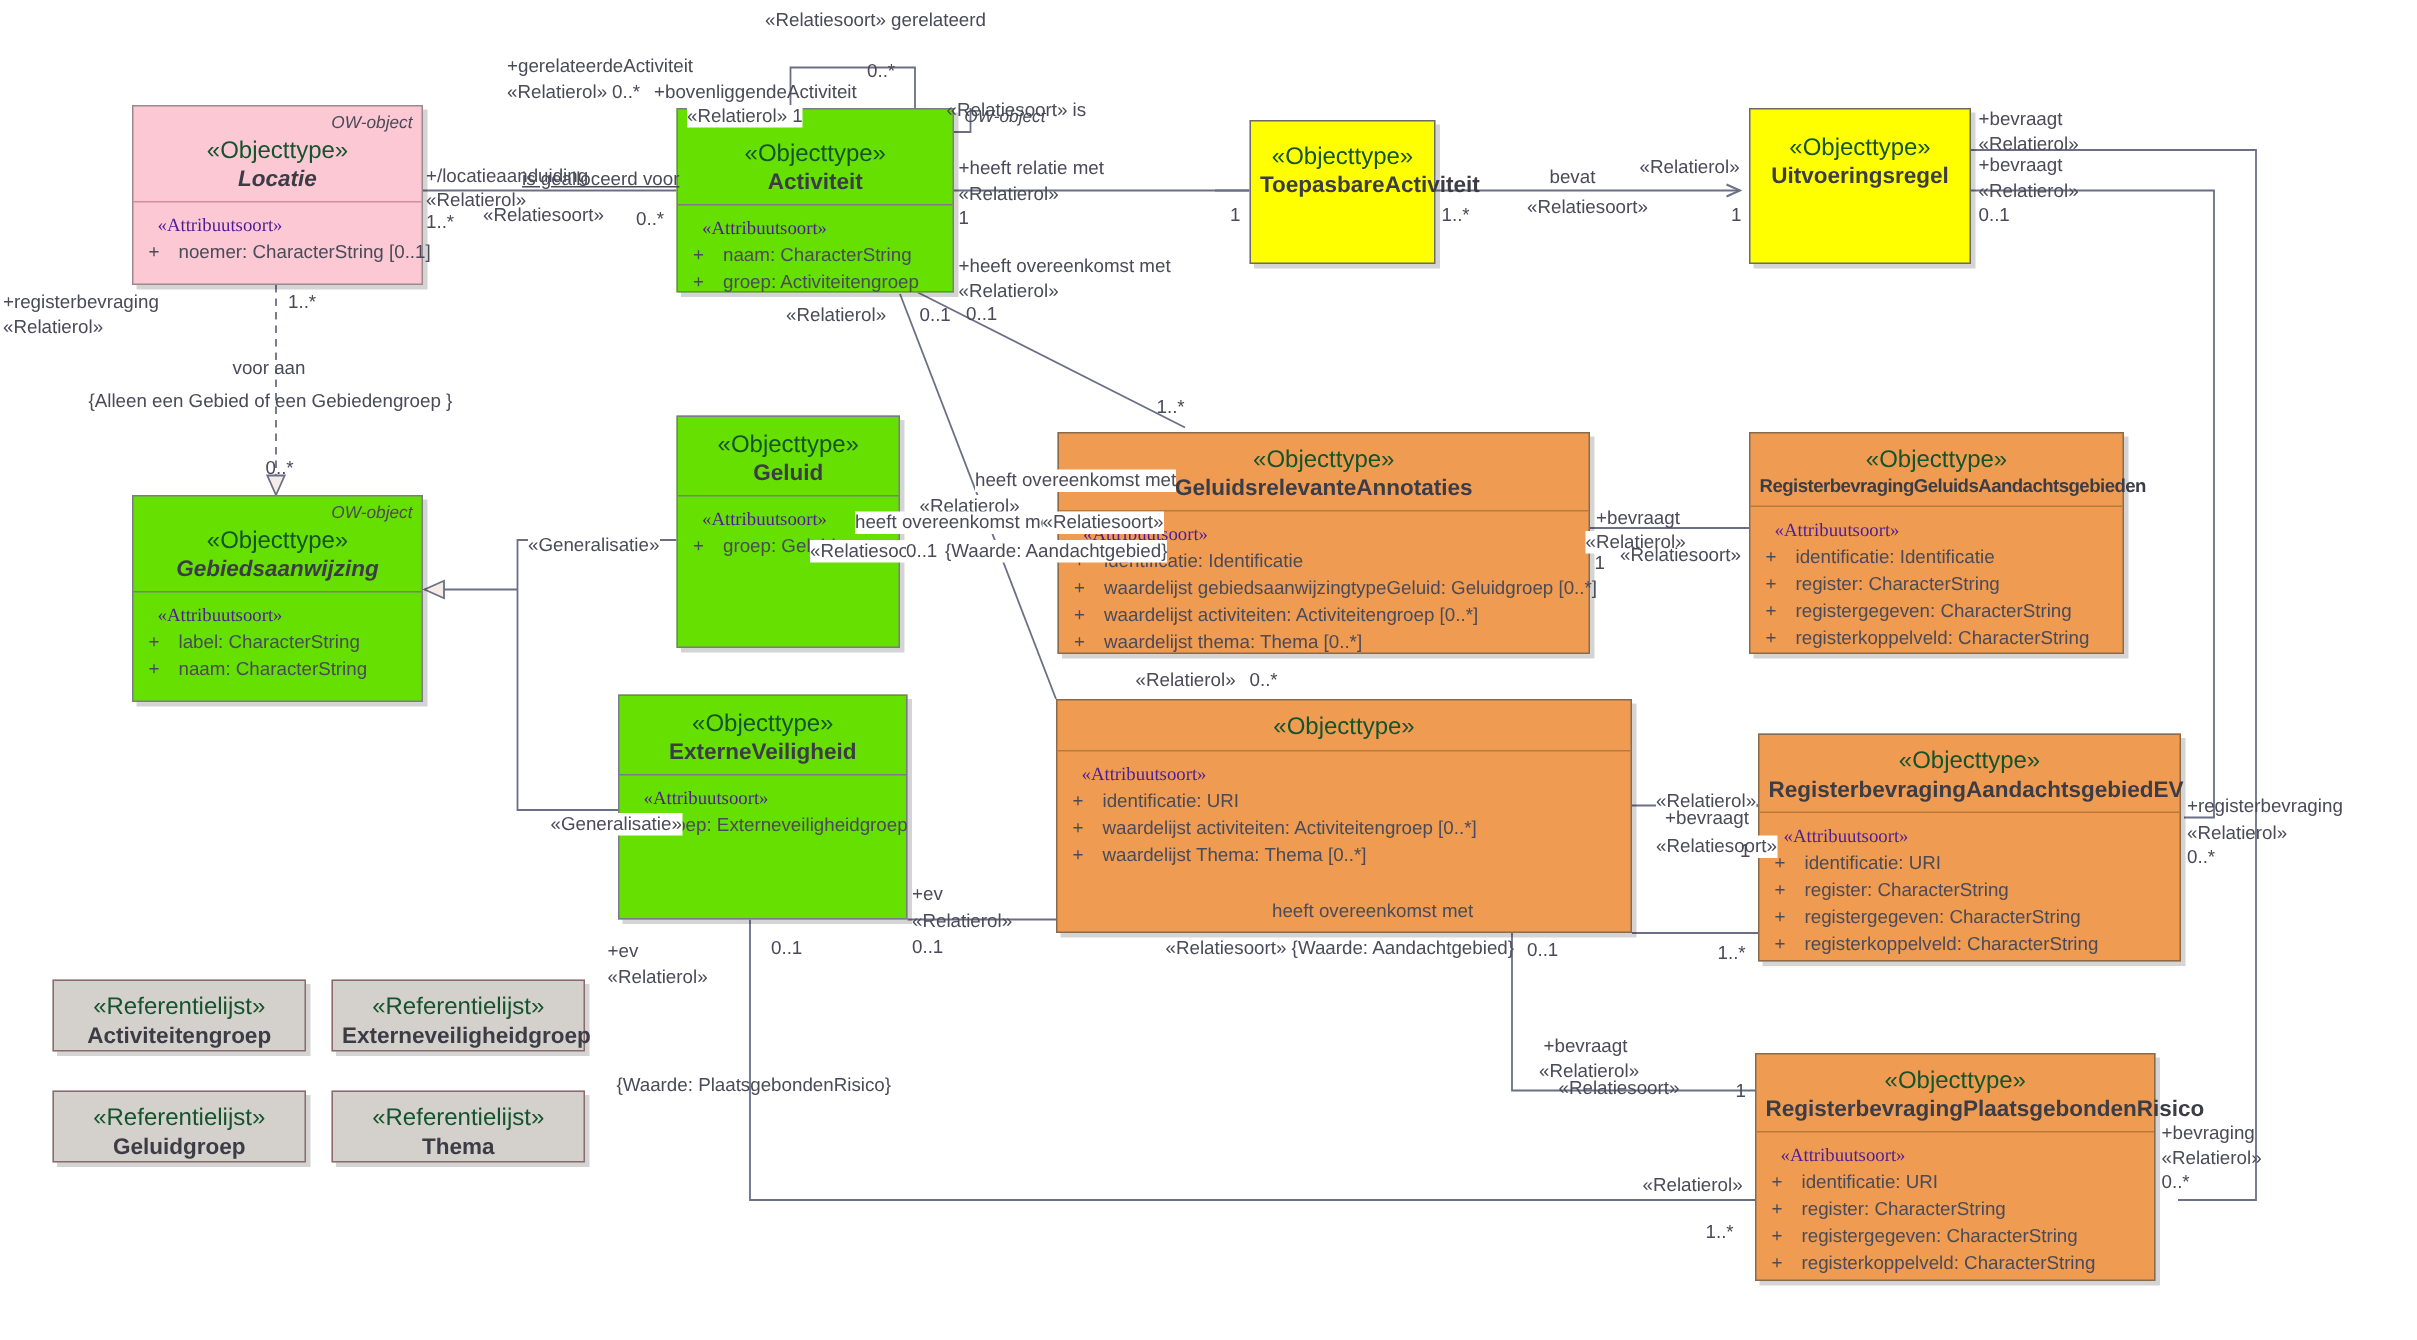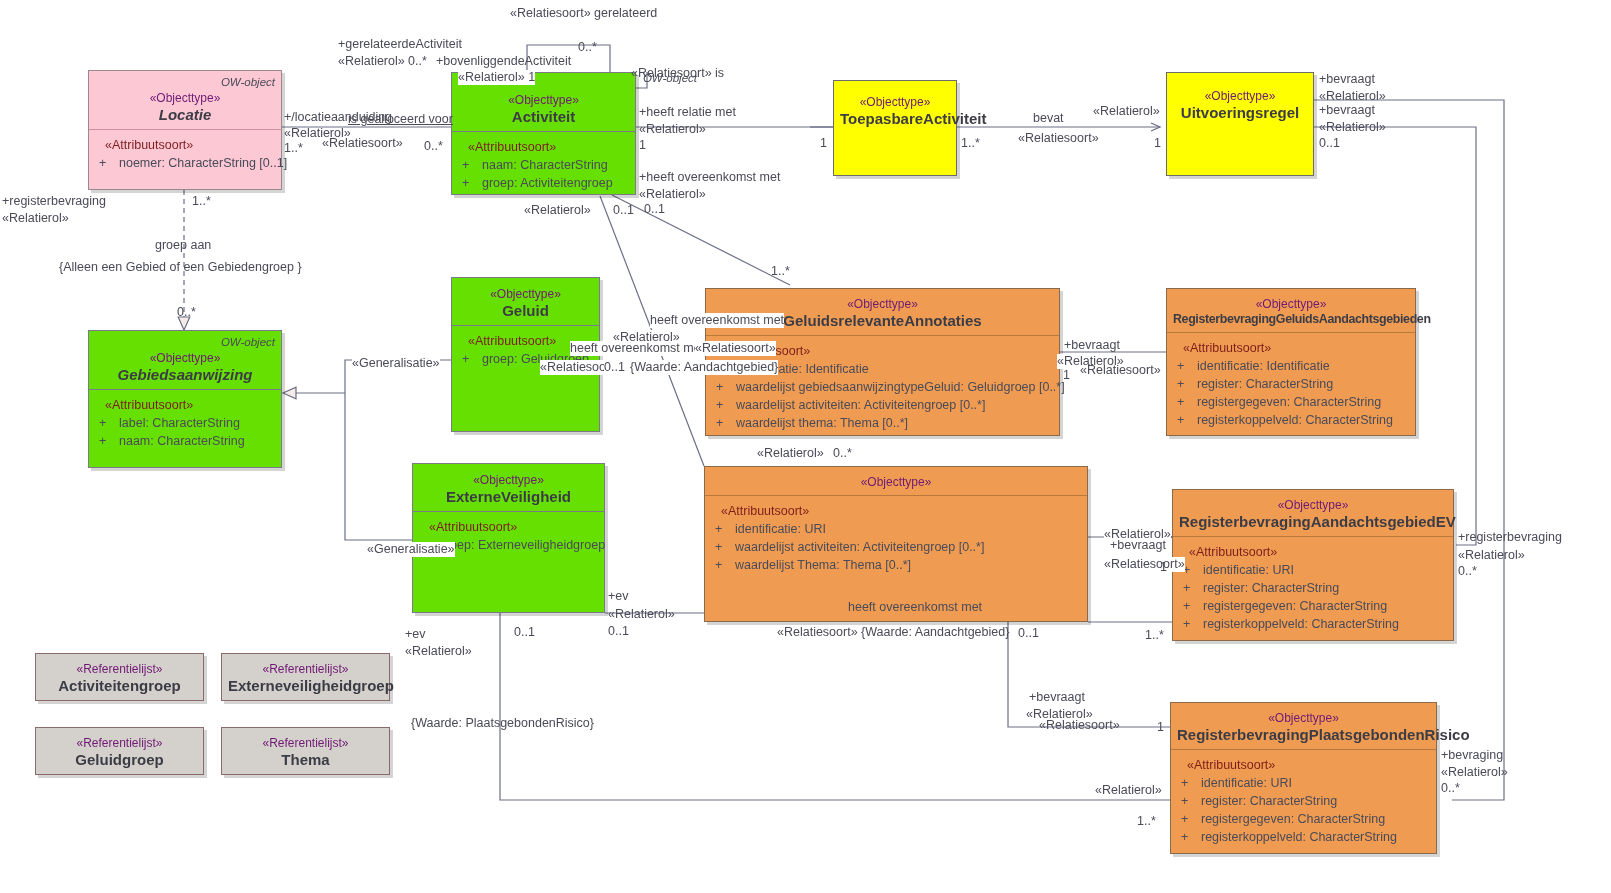--- a/index.html
+++ b/index.html
@@ -5,27 +5,27 @@
   html,body{margin:0;padding:0;background:#ffffff;}
   body{width:1611px;height:893px;position:relative;overflow:hidden;
        font-family:"Liberation Sans","DejaVu Sans",sans-serif;color:#4a4a58;}
   #canvas{position:absolute;left:0;top:0;width:1611px;height:893px;}
   svg.lines{position:absolute;left:0;top:0;width:1611px;height:893px;pointer-events:none;}
 
   
   .cls{position:absolute;box-sizing:border-box;border:1px solid #8a8a9a;
        box-shadow:3px 3px 0 rgba(0,0,0,.17);}
   .cls .hdr{position:relative;padding:6px 6px 5px 6px;text-align:center;line-height:1.22;}
-  .cls .stereo{font-size:12px;color:#701a75;text-align:center;}
+  .cls .stereo{font-size:16px;color:#14532d;text-align:center;}
   .cls .nm{font-size:15px;font-weight:bold;color:#3c3c46;}
   .cls .nm.ital{font-style:italic;}
   .cls .ow{position:absolute;right:6px;top:4px;font-size:11.5px;font-style:italic;color:#4a4a58;}
   .cls .sep{border-top:1px solid #8a8a9a;}
   .cls .attrs{padding:6px 6px 6px 8px;font-size:12.5px;line-height:1.45;}
-  .cls .attrs .ah{color:#7f1d1d;padding-left:8px;}
+  .cls .attrs .ah{color:#4c1d95;padding-left:8px;font-family:Liberation Serif, serif;}
   .cls .attrs .row{white-space:nowrap;}
   .cls .attrs .row .pl{display:inline-block;width:20px;padding-left:2px;}
 
   .pink{background:#fbc8d4;border-color:#9a8a90;}
   .pink .sep{border-top-color:#d08e9e;}
   .green{background:#66e000;border-color:#7a7a88;}
   .green .sep{border-top-color:#7a7a88;}
   .yellow{background:#ffff00;border-color:#6b6b6b;}
   .orange{background:#ef9c52;border-color:#8a6a4a;}
   .orange .sep{border-top-color:#b87a3c;}
@@ -300,21 +300,21 @@
 
   <div class="lbl" style="left:1319px;top:72px;">+bevraagt</div>
   <div class="lbl" style="left:1319px;top:89px;">«Relatierol»</div>
   <div class="lbl" style="left:1319px;top:103px;">+bevraagt</div>
   <div class="lbl" style="left:1319px;top:120px;">«Relatierol»</div>
   <div class="lbl" style="left:1319px;top:136px;">0..1</div>
 
   <div class="lbl" style="left:2px;top:194px;">+registerbevraging</div>
   <div class="lbl" style="left:2px;top:211px;">«Relatierol»</div>
   <div class="lbl" style="left:192px;top:194px;">1..*</div>
-  <div class="lbl" style="left:155px;top:238px;">groep aan</div>
+  <div class="lbl" style="left:155px;top:238px;">voor aan</div>
   <div class="lbl" style="left:59px;top:260px;">{Alleen een Gebied of een Gebiedengroep }</div>
   <div class="lbl" style="left:177px;top:305px;">0..*</div>
 
   <div class="lbl bg" style="left:352px;top:356px;">«Generalisatie»</div>
   <div class="lbl bg" style="left:367px;top:542px;">«Generalisatie»</div>
 
   <div class="lbl bg" style="left:650px;top:313px;">heeft overeenkomst met</div>
   <div class="lbl bg" style="left:613px;top:330px;">«Relatierol»</div>
   <div class="lbl bg" style="left:570px;top:341px;">heeft overeenkomst met</div>
   <div class="lbl bg" style="left:695px;top:341px;">«Relatiesoort»</div>

